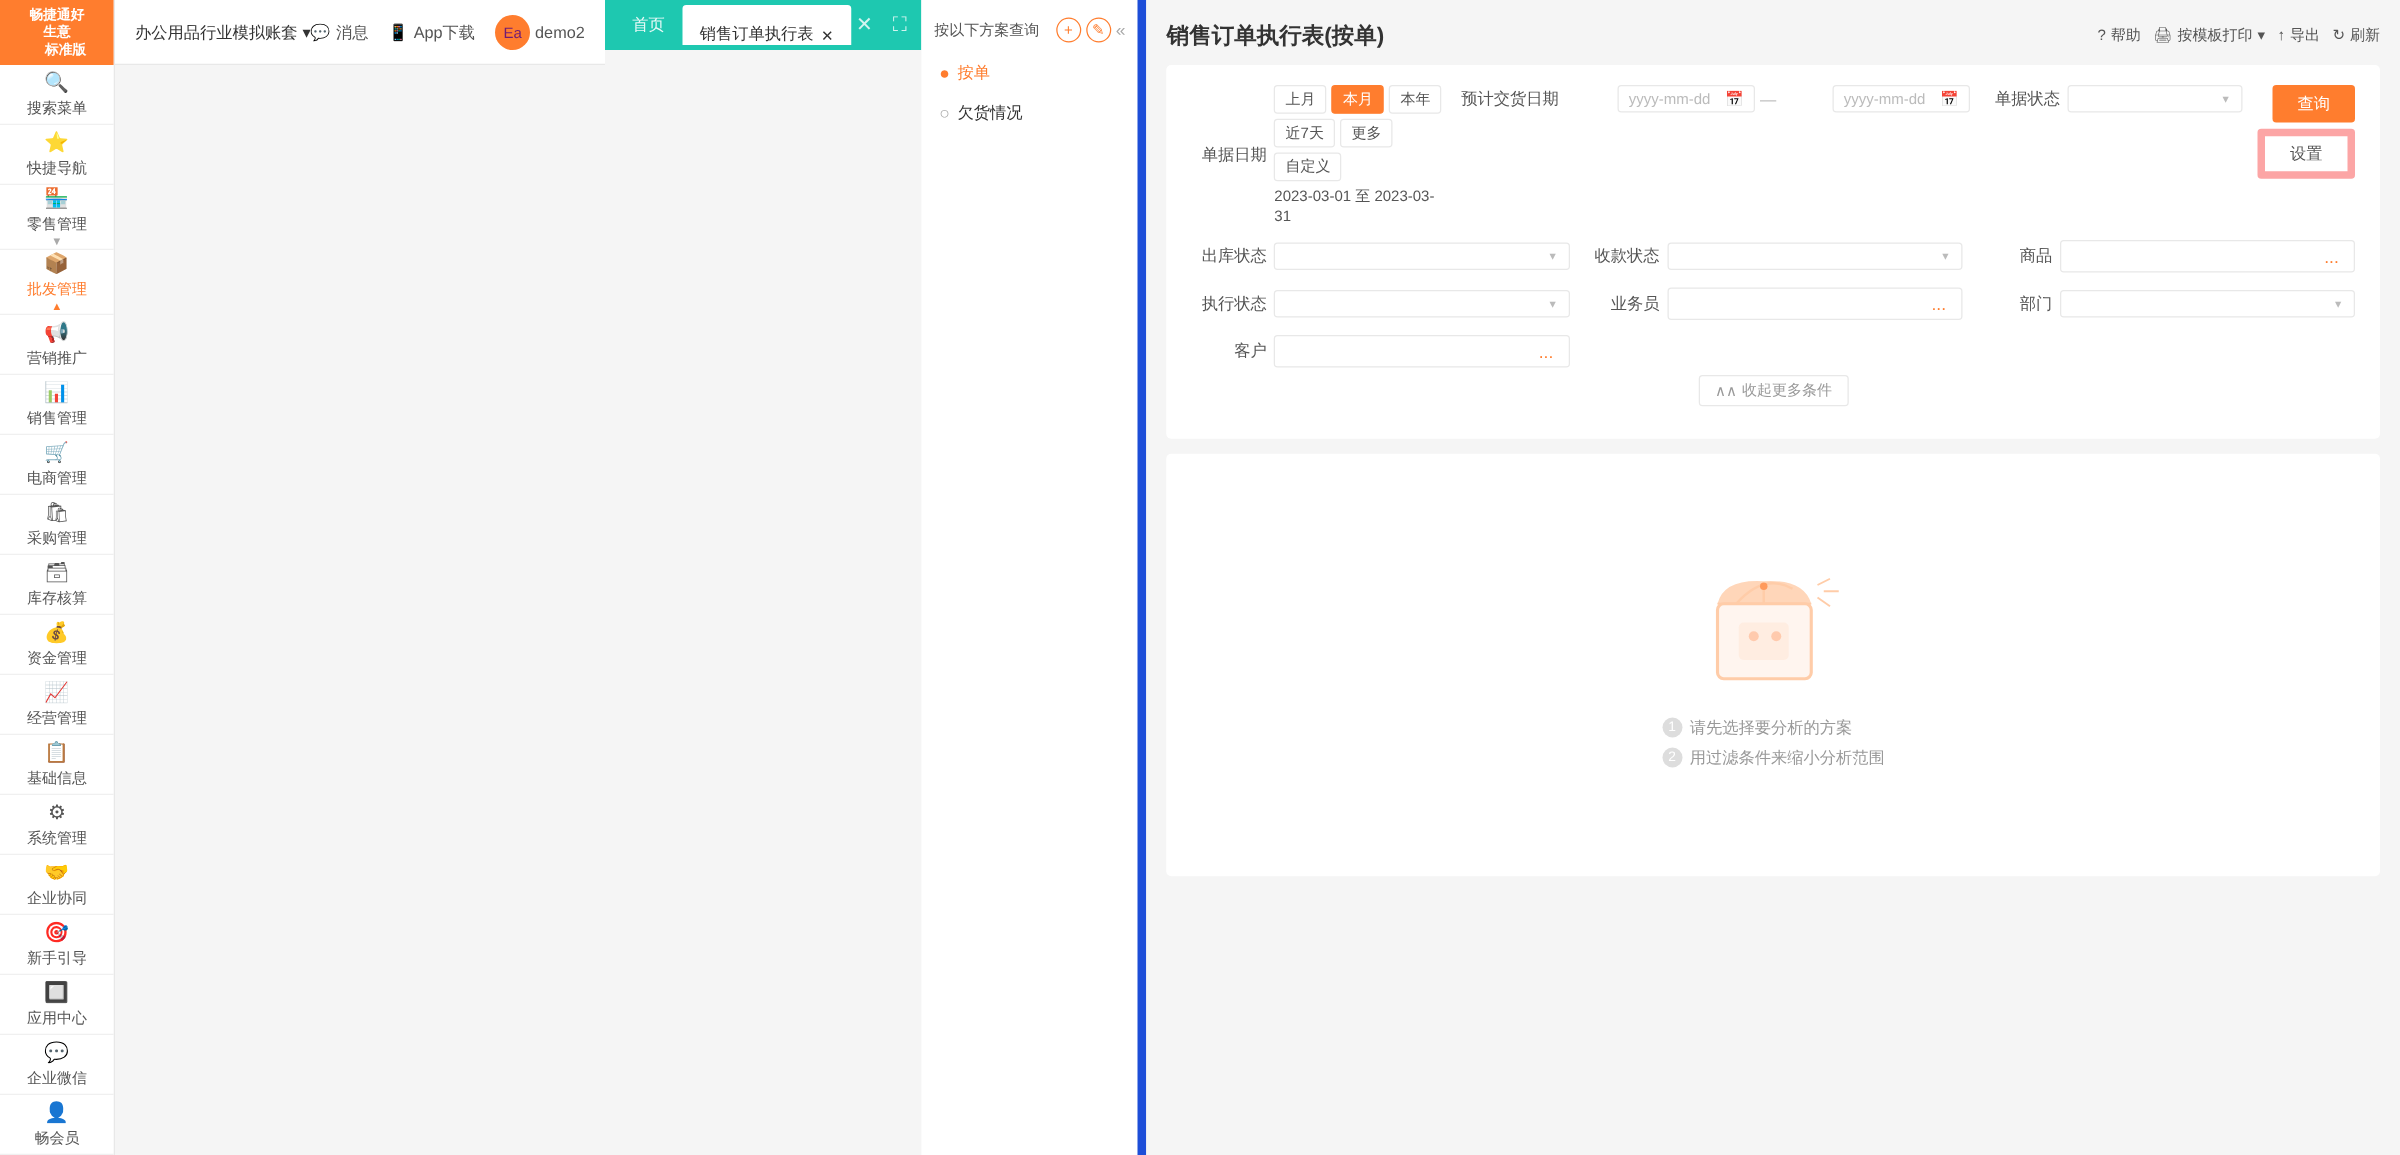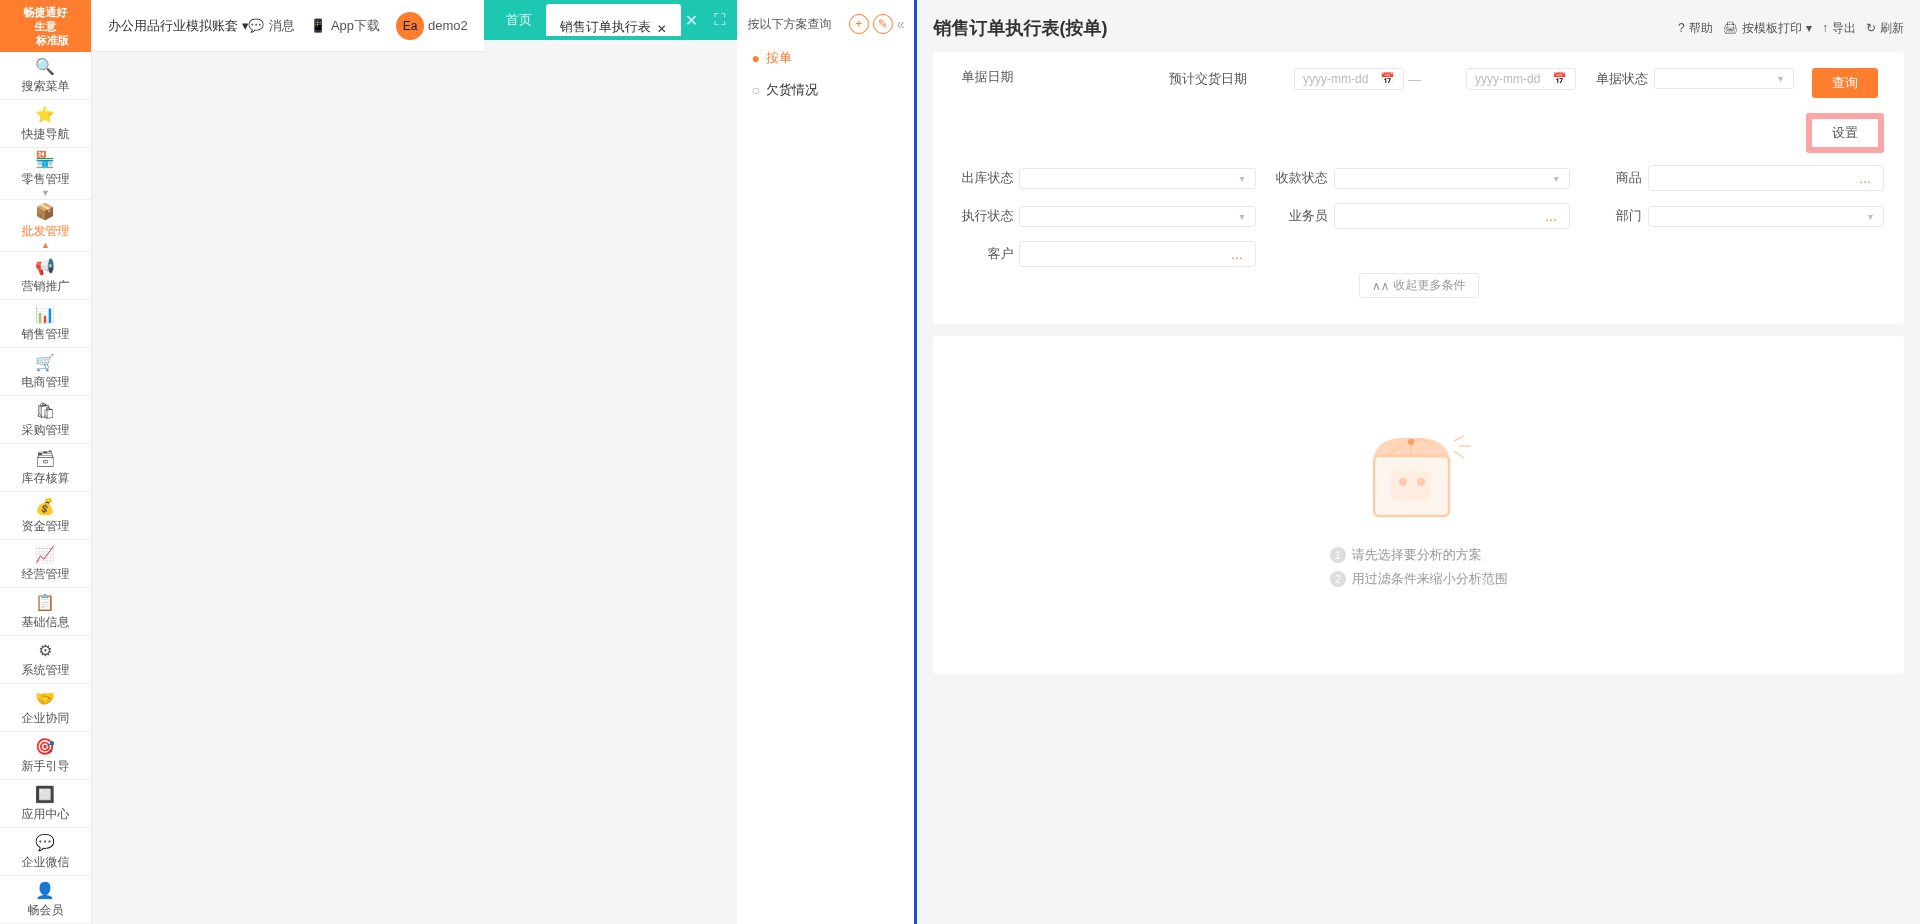--- a/index.html
+++ b/index.html
@@ -89,21 +89,21 @@
       display: flex;
       align-items: center;
       gap: 4px;
       cursor: pointer;
     }
     .avatar {
       width: 28px; height: 28px;
       border-radius: 50%;
       background: #ff7d2e;
       display: flex; align-items: center; justify-content: center;
-      color: #0f172a; font-size: 12px;
+      color: #701a75; font-size: 12px;
     }
 
     
     .tabbar {
       height: 40px;
       background: #1ec8b0;
       display: flex;
       align-items: center;
       padding: 16px 8px;
       flex-shrink: 0;
@@ -144,21 +144,21 @@
     .content {
       flex: 1;
       display: flex;
       overflow: hidden;
     }
 
     
     .left-panel {
       width: 180px;
       background: #fff;
-      border-right: 3px solid #1d4ed8;
+      border-right: 7px solid #1d4ed8;
       flex-shrink: 0;
       padding: 10px 0;
       overflow-y: auto;
     }
     .left-panel-header {
       display: flex;
       align-items: center;
       justify-content: space-between;
       padding: 4px 10px 8px;
       font-size: 12px;
@@ -558,20 +558,33 @@
           </div>
         </div>
       </div>
 
       <div class="filter-card">
 
         <div style="display:grid;grid-template-columns:1fr 1fr 1fr auto;gap:12px;align-items:start;margin-bottom:12px">
 
           <div class="filter-group">
             <span class="filter-label">单据日期</span>
+            <div style="display:flex;flex-direction:column;gap:4px;flex:1">
+              <div class="date-range-group">
+                <button class="date-preset-btn">上月</button>
+                <button class="date-preset-btn active">本月</button>
+                <button class="date-preset-btn">本年</button>
+                <button class="date-preset-btn">近7天</button>
+                <button class="date-preset-btn">更多</button>
+                <button class="date-preset-btn">自定义</button>
+              </div>
+              <div class="date-range-inputs">
+                <span style="font-size:12px;color:#555">2023-03-01 至 2023-03-31</span>
+              </div>
+            </div>
           </div>
 
           <div class="filter-group">
             <span class="filter-label">预计交货日期</span>
             <div style="display:flex;align-items:center;gap:4px;flex:1">
               <div class="date-input">
                 <span style="color:#bbb">yyyy-mm-dd</span>
                 <span style="color:#bbb">📅</span>
               </div>
               <span class="date-separator">—</span>
@@ -583,21 +596,21 @@
           </div>
 
           <div class="filter-group">
             <span class="filter-label">单据状态</span>
             <div class="select-control select-control-full">
               <span style="color:#bbb"></span>
               <span class="select-chevron">▾</span>
             </div>
           </div>
 
-          <div style="display:flex;flex-direction:column;gap:15px;align-items:center">
+          <div style="display:flex;flex-direction:column;gap:5px;align-items:flex-end">
             <button class="query-btn">查询</button>
             <button class="reset-btn">设置</button>
           </div>
         </div>
 
         <div style="display:grid;grid-template-columns:1fr 1fr 1fr;gap:12px;align-items:center;margin-bottom:12px">
           <div class="filter-group">
             <span class="filter-label">出库状态</span>
             <div class="select-control select-control-full">
               <span style="color:#bbb"></span>

